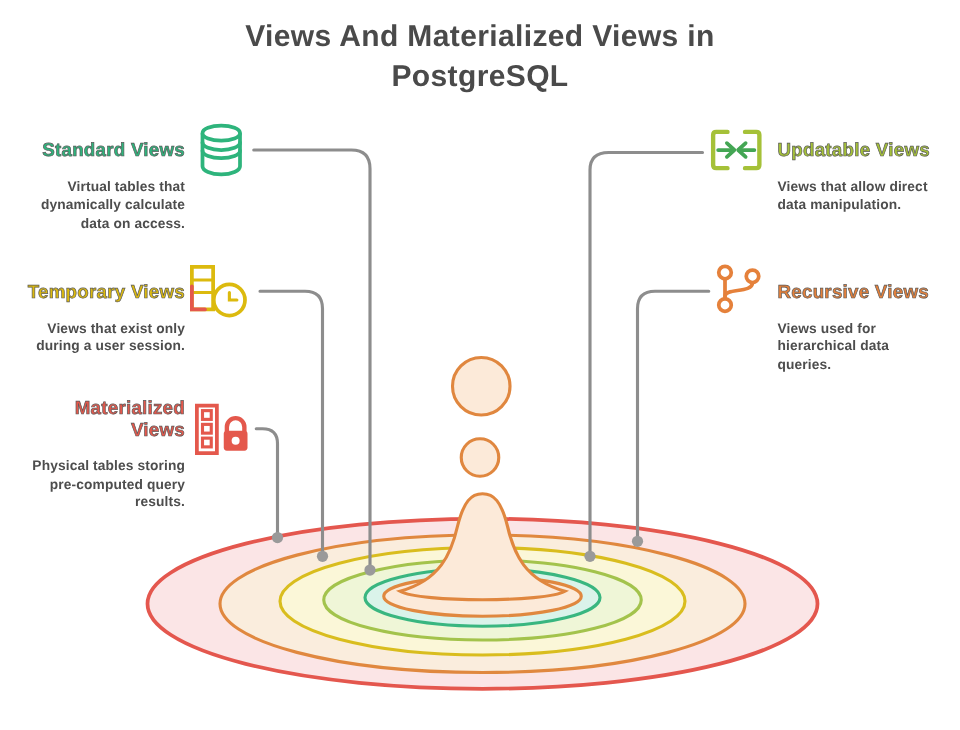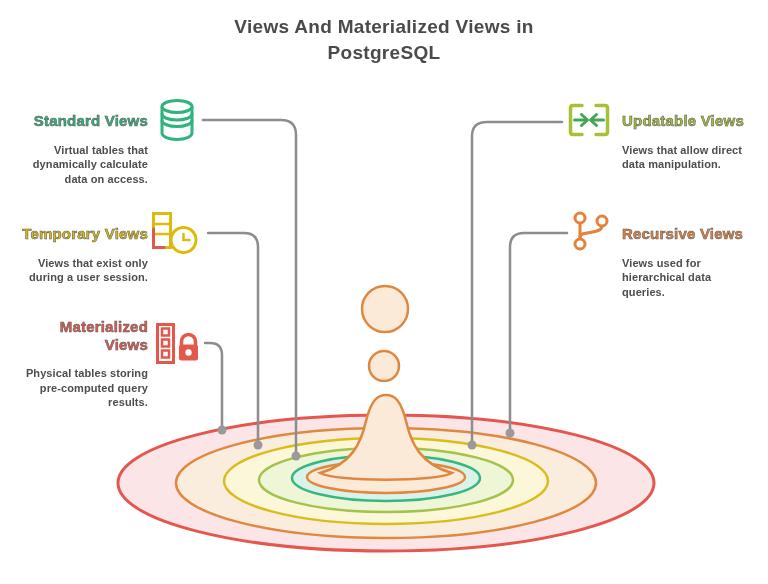--- a/index.html
+++ b/index.html
@@ -2,21 +2,21 @@
 <html><head>
 <meta charset="utf-8">
 <style>
   html,body{margin:0;padding:0;background:#ffffff;}
   .canvas{
     position:relative;width:768px;height:584px;background:#ffffff;overflow:hidden;
     font-family:"Liberation Sans","DejaVu Sans",sans-serif;
   }
   .page-title{
     position:absolute;top:14px;left:0;width:768px;text-align:center;
-    font-size:19px;font-weight:bold;letter-spacing:.3px;color:#4a4a4a;
+    font-size:24px;font-weight:bold;letter-spacing:.3px;color:#4a4a4a;
     white-space:pre-line;line-height:1.35;margin:0;
   }
   .illustration-svg{position:absolute;left:0;top:0;width:768px;height:584px;}
   .item{position:absolute;}
   .item-left{right:620px;width:152px;text-align:right;}
   .item-right{left:622px;width:152px;text-align:left;}
   .item-title{
     font-size:15px;font-weight:bold;line-height:1.18;margin:0 0 13px 0;
     white-space:pre-line;-webkit-text-stroke:0.55px #5a5a5a;letter-spacing:.2px;
   }

